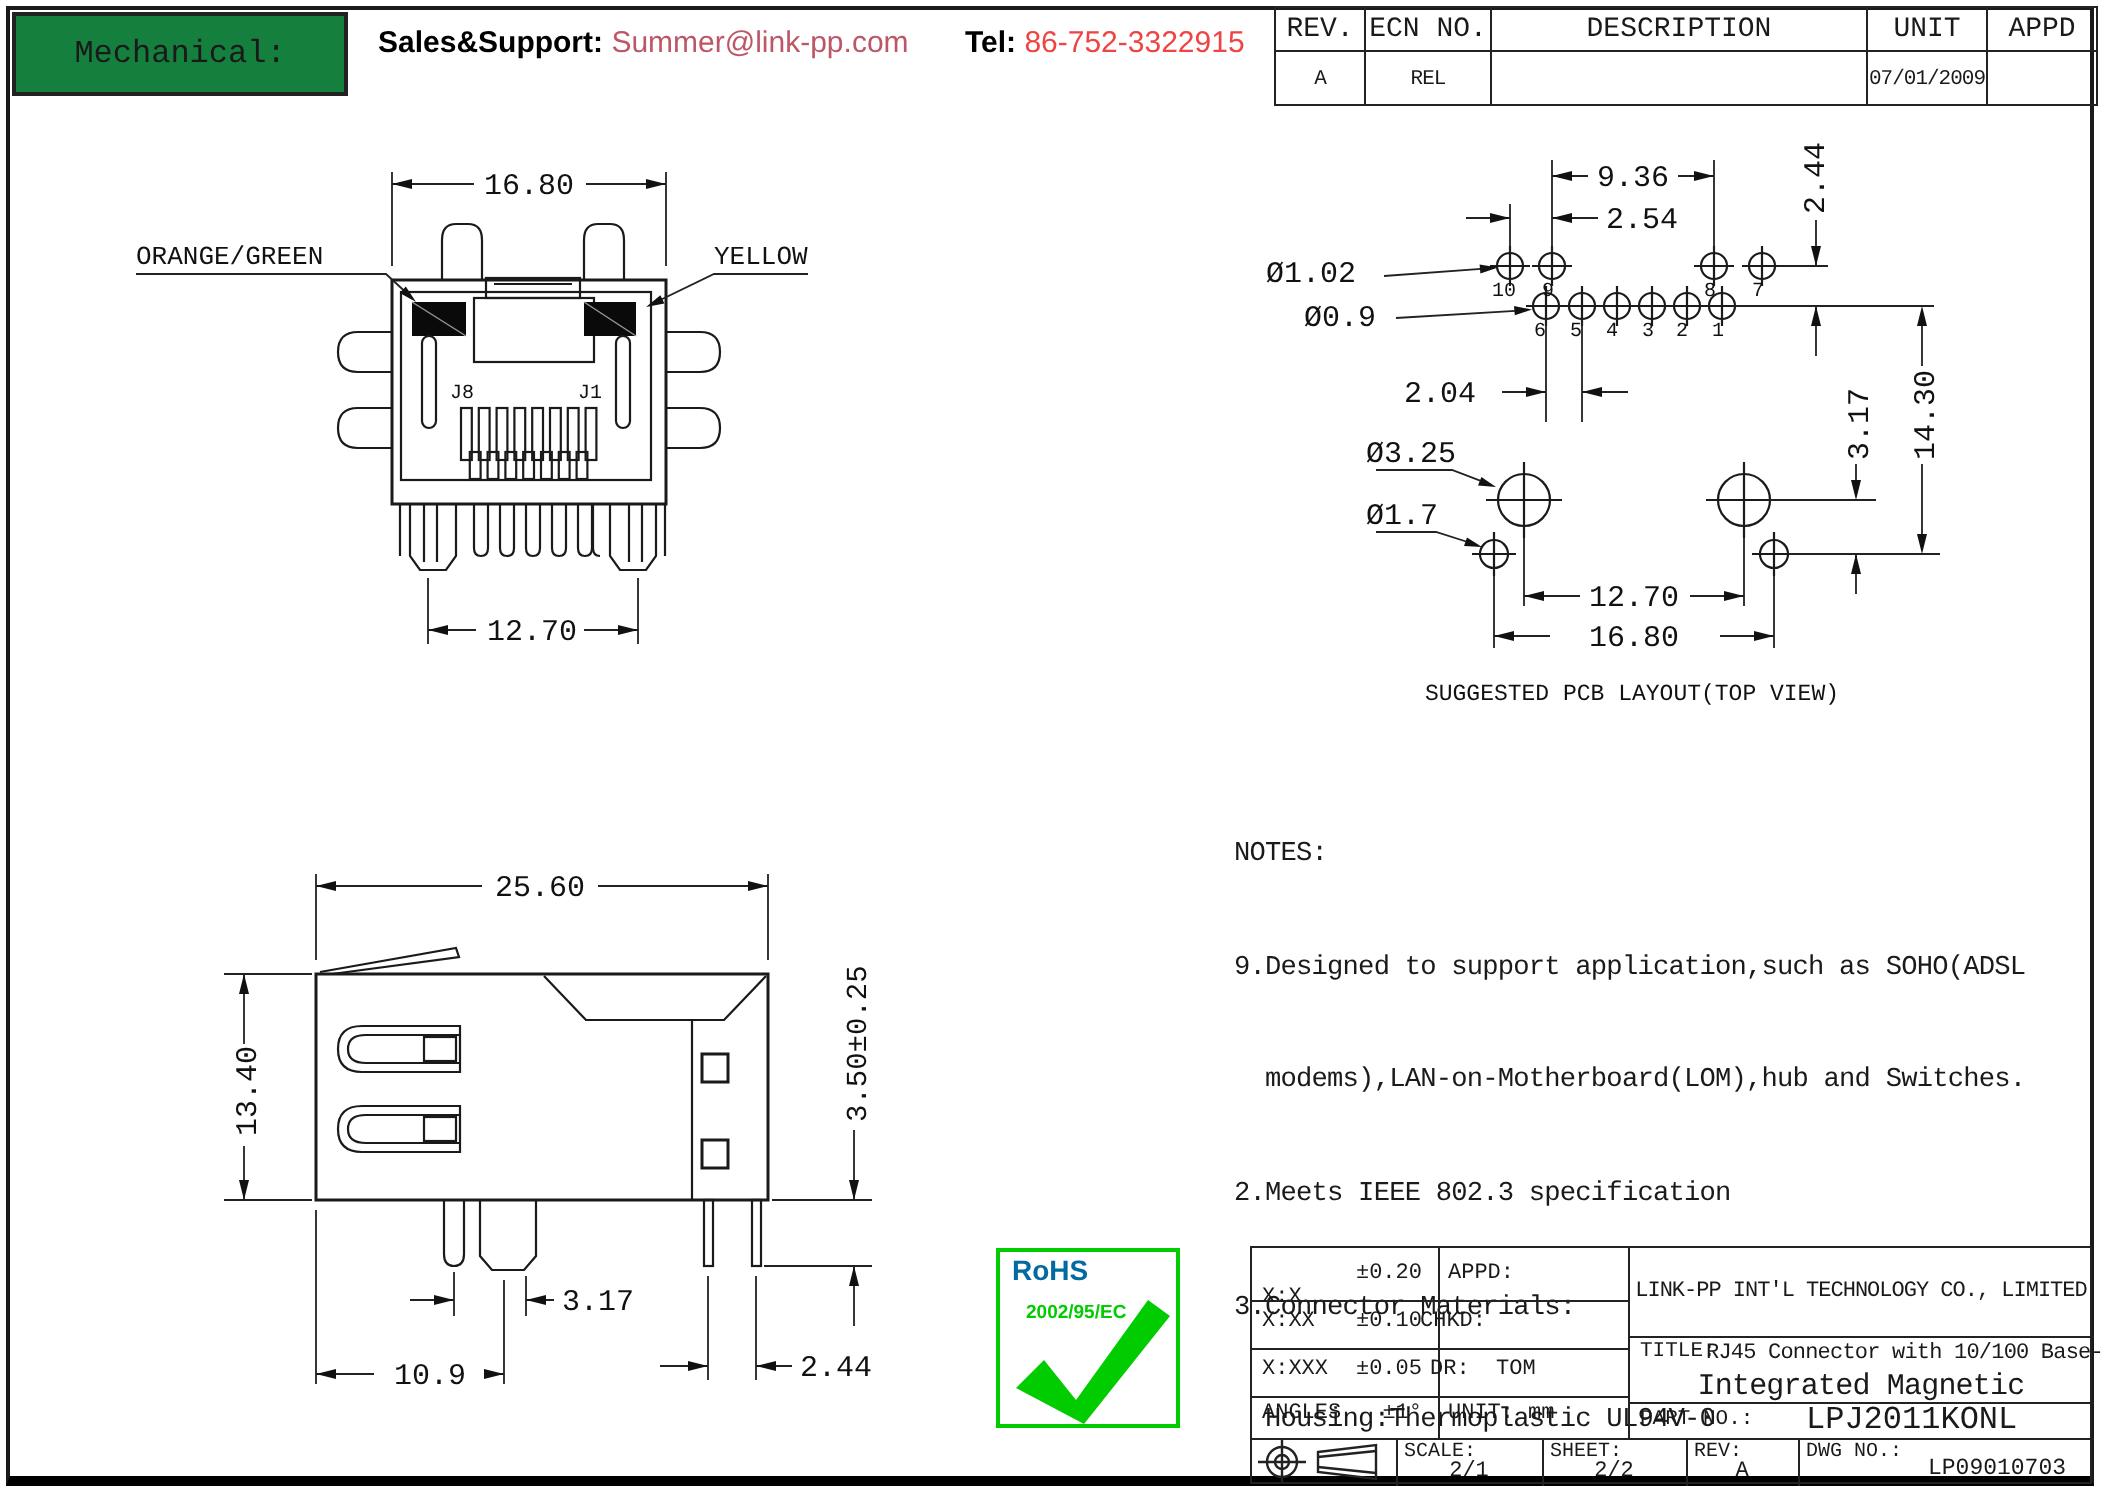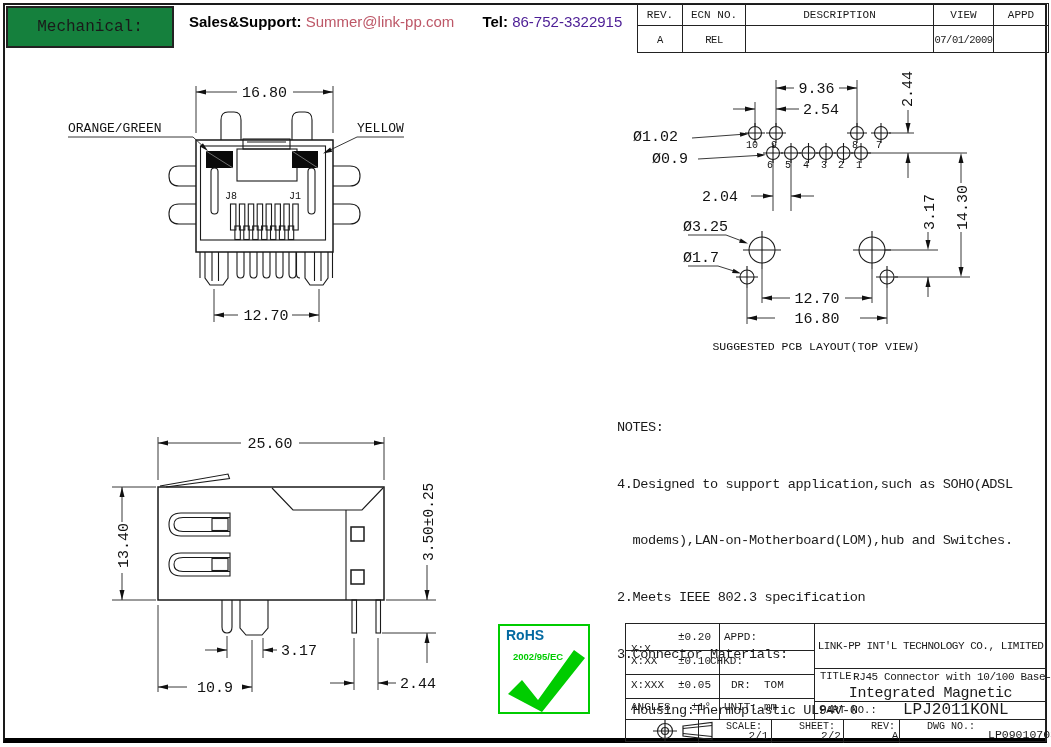--- a/index.html
+++ b/index.html
@@ -11,27 +11,27 @@
   body{background:#888;font-family:var(--cad);}
   .page{position:relative;width:1051px;height:747px;background:#ffffff;overflow:hidden;color:var(--ink);}
   .frame{position:absolute;left:3px;top:3px;width:1044px;height:740px;border:2px solid #1a1a1a;border-bottom:5px solid #000;}
   
   .mech-box{position:absolute;left:6px;top:6px;width:168px;height:42px;border:2px solid #222;background:#15803d;
     font-size:16px;letter-spacing:0px;display:flex;align-items:center;justify-content:center;}
   .contact{position:absolute;left:189px;top:13px;font-family:var(--ui);font-size:15px;white-space:nowrap;}
   .contact b{font-weight:700;color:#000000;}
   .contact .email{color:#bd5767;}
   .contact .tel-label{margin-left:24px;}
-  .contact .phone{color:#4c1d95;}
+  .contact .phone{color:#ef4444;}
   
   .rev-table{position:absolute;left:637px;top:3px;width:411px;height:50px;display:grid;
     grid-template-columns:45px 63px 188px 60px 55px;grid-template-rows:22px 28px;
     border-left:1.5px solid #222;border-bottom:1.5px solid #222;font-size:11px;}
   .rev-table .cell{border-right:1.5px solid #222;border-top:1.5px solid #222;display:flex;align-items:center;justify-content:center;white-space:nowrap;overflow:hidden;}
-  .rev-table .hdr{font-size:11px;}
+  .rev-table .hdr{font-size:14px;}
   .rev-table .val{font-size:10.5px;letter-spacing:-0.5px;}
   
   svg text{fill:#111;font-family:var(--cad);}
   svg .obj{stroke:#1a1a1a;stroke-width:1.5;fill:none;}
   svg .obj2{stroke:#1a1a1a;stroke-width:1.1;fill:none;}
   svg .dim{stroke:#222;stroke-width:0.9;fill:none;}
   svg .arr{fill:#111;stroke:none;}
   svg .dtxt{font-size:15px;}
   svg .ltxt{font-size:13px;}
   svg .stxt{font-size:10px;}
@@ -51,21 +51,21 @@
   .tol-val{position:absolute;right:8px;}
   .company{position:absolute;left:189px;top:0;width:231px;height:44px;display:flex;align-items:center;justify-content:center;
     font-size:11px;letter-spacing:-0.5px;white-space:nowrap;}
   .title-cell{position:absolute;left:189px;top:44px;width:231px;height:33px;}
   .title-cell .lbl{position:absolute;left:5px;top:2px;font-size:10.5px;}
   .title-cell .l1{position:absolute;left:0;top:3px;width:100%;text-align:center;padding-left:38px;font-size:11px;letter-spacing:-0.4px;white-space:nowrap;}
   .title-cell .l2{position:absolute;left:0;top:17px;width:100%;text-align:center;font-size:15px;letter-spacing:-0.4px;}
   .part-cell{position:absolute;left:189px;top:77px;width:231px;height:18px;}
   .part-cell .lbl{position:absolute;left:5px;top:3px;font-size:10.5px;}
   .part-cell .val{position:absolute;left:88px;top:0px;font-size:16px;}
-  .brow{position:absolute;top:95px;height:24px;margin-left:24px;}
+  .brow{position:absolute;top:95px;height:24px;}
   .brow .lbl{position:absolute;left:4px;top:2px;font-size:10px;}
   .brow .val{position:absolute;left:0;bottom:1px;width:100%;text-align:center;font-size:11px;}
   .brow .val2{position:absolute;right:14px;bottom:2px;font-size:11.5px;}
 </style>
 </head>
 <body>
 
 <div class="page">
   <div class="frame"></div>
 
@@ -76,21 +76,21 @@
     <b>Sales&amp;Support:</b>
     <span class="email">Summer@link-pp.com</span>
     <b class="tel-label">Tel:</b>
     <span class="phone">86-752-3322915</span>
   </div>
 
   <div class="rev-table">
     <div class="cell hdr">REV.</div>
     <div class="cell hdr">ECN NO.</div>
     <div class="cell hdr">DESCRIPTION</div>
-    <div class="cell hdr">VIEW</div>
+    <div class="cell hdr">UNIT</div>
     <div class="cell hdr">APPD</div>
     <div class="cell val">A</div>
     <div class="cell val">REL</div>
     <div class="cell val"></div>
     <div class="cell val">07/01/2009</div>
     <div class="cell val"></div>
   </div>
 
   <svg style="position:absolute;left:60px;top:78px;" width="360" height="250" viewBox="60 78 360 250">
     <g>
@@ -331,21 +331,21 @@
       <text class="dtxt" x="215" y="692" text-anchor="middle">10.9</text>
       <path class="dim" d="M354,638V690 M378,638V690 M330,683H354 M378,683H396"></path>
       <polygon class="arr" points="354,683 344,680.5 344,685.5"></polygon>
         <polygon class="arr" points="378,683 388,680.5 388,685.5"></polygon>
       <text class="dtxt" x="400" y="688">2.44</text>
     </g>
   </svg>
 
   <div class="notes">
     <div>NOTES:</div>
-    <div>4.Designed to support application,such as SOHO(ADSL</div>
+    <div>9.Designed to support application,such as SOHO(ADSL</div>
     <div>  modems),LAN-on-Motherboard(LOM),hub and Switches.</div>
     <div>2.Meets IEEE 802.3 specification</div>
     <div>3.Connector Materials:</div>
     <div>  Housing:Thermoplastic UL94V-0</div>
     
     
     
     
     
     
@@ -390,21 +390,21 @@
       <span class="tol-val" style="top:3px;">±1°</span>
     </div>
     <div class="tb" style="left:93px;top:0;width:95px;height:26px;">
       <span class="tol-label" style="top:7px;">APPD:</span>
       <span style="position:absolute;left:45px;top:7px;"></span>
     </div>
     <div class="tb" style="left:79px;top:26px;width:95px;height:24px;">
       <span class="tol-label" style="top:5px;">CHKD:</span>
       <span style="position:absolute;left:45px;top:5px;"></span>
     </div>
-    <div class="tb" style="left:100px;top:50px;width:95px;height:24px;">
+    <div class="tb" style="left:84px;top:50px;width:95px;height:24px;">
       <span class="tol-label" style="top:5px;">DR:</span>
       <span style="position:absolute;left:38px;top:5px;">TOM</span>
     </div>
     <div class="tb" style="left:93px;top:74px;width:95px;height:21px;">
       <span class="tol-label" style="top:3px;">UNIT:</span>
       <span style="position:absolute;left:45px;top:3px;">mm</span>
     </div>
     <div class="company">LINK-PP INT'L TECHNOLOGY CO., LIMITED</div>
     <div class="title-cell">
       <span class="lbl">TITLE:</span>

